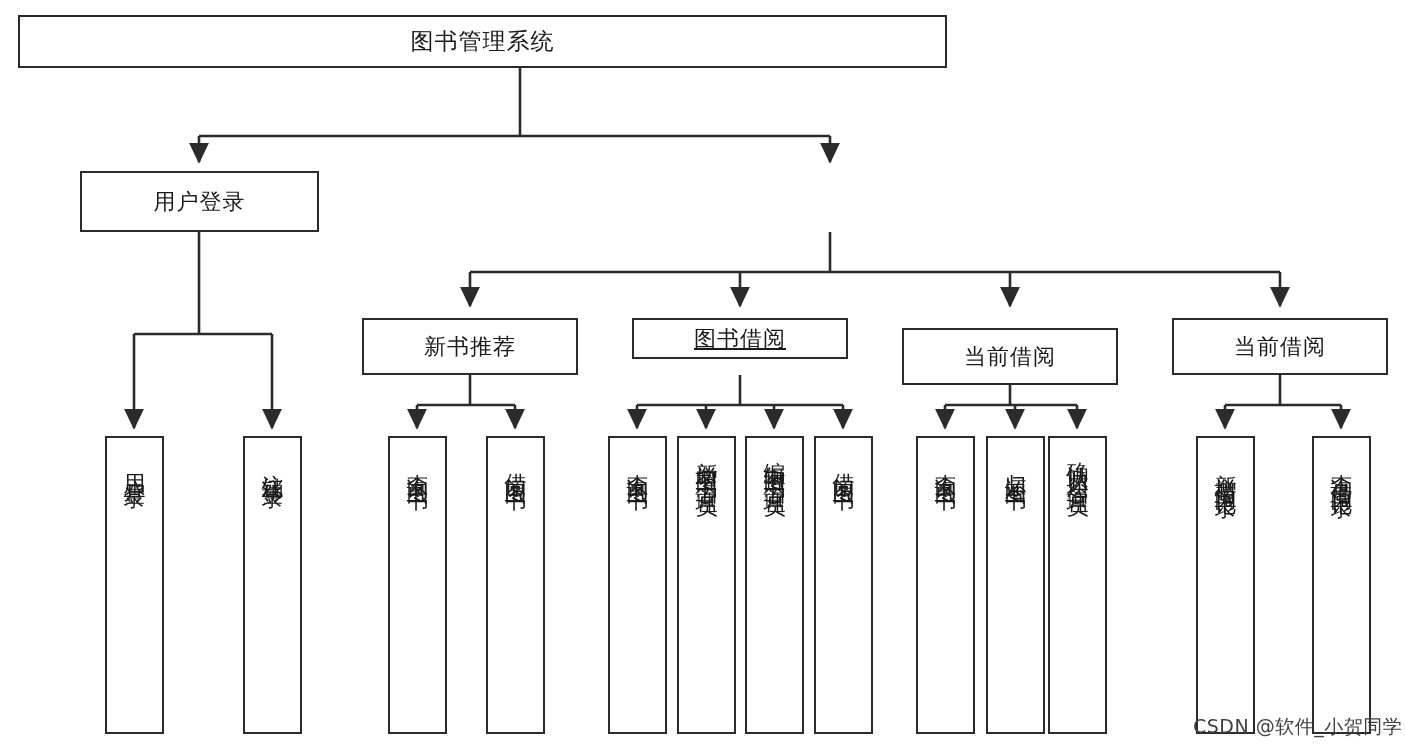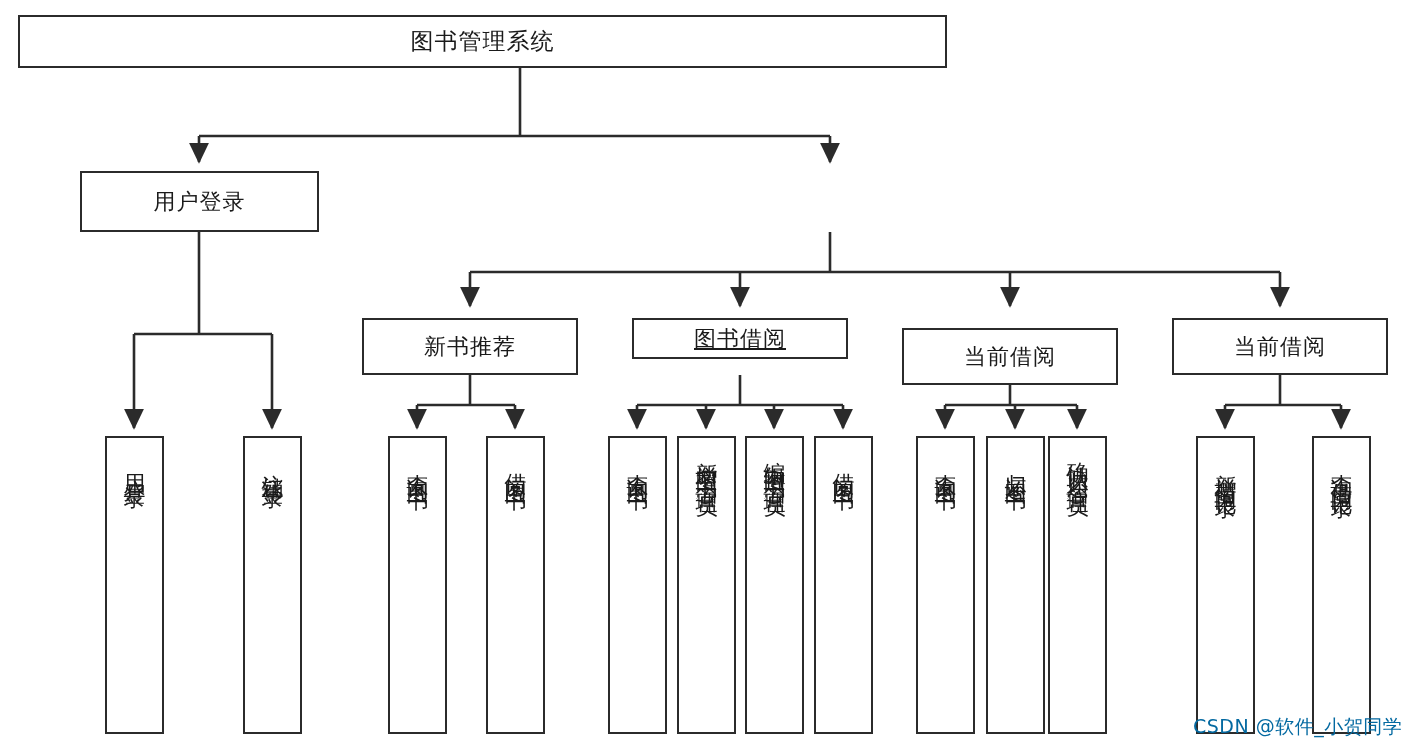--- a/index.html
+++ b/index.html
@@ -60,21 +60,21 @@
   }
   .htext {
     display: block;
     letter-spacing: 1px;
   }
   #watermark {
     position: absolute;
     left: 1193px;
     top: 714px;
     font-size: 19px;
-    color: #0369a1;
+    color: #404040;
     white-space: nowrap;
     letter-spacing: 0.5px;
   }
 </style>
 </head>
 <body>
 
 <div id="canvas">
 
   <svg id="edges" viewBox="0 0 1405 747" width="1405" height="747" xmlns="http://www.w3.org/2000/svg">

